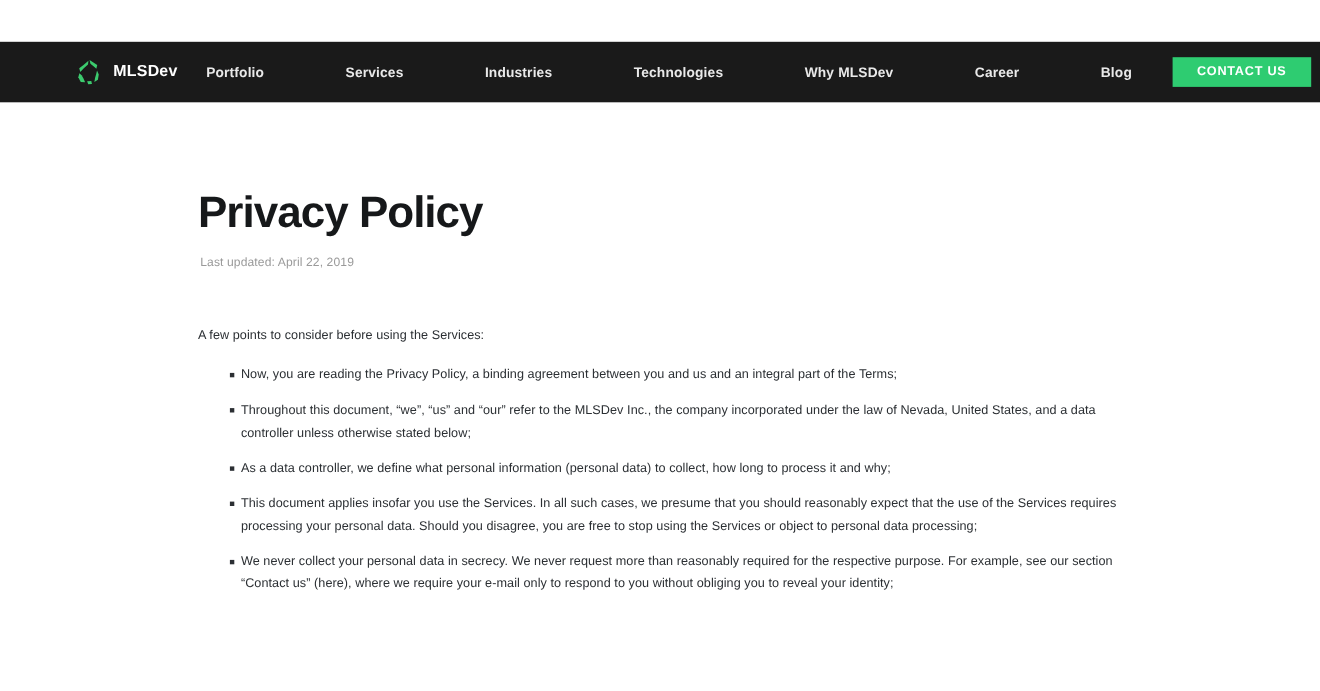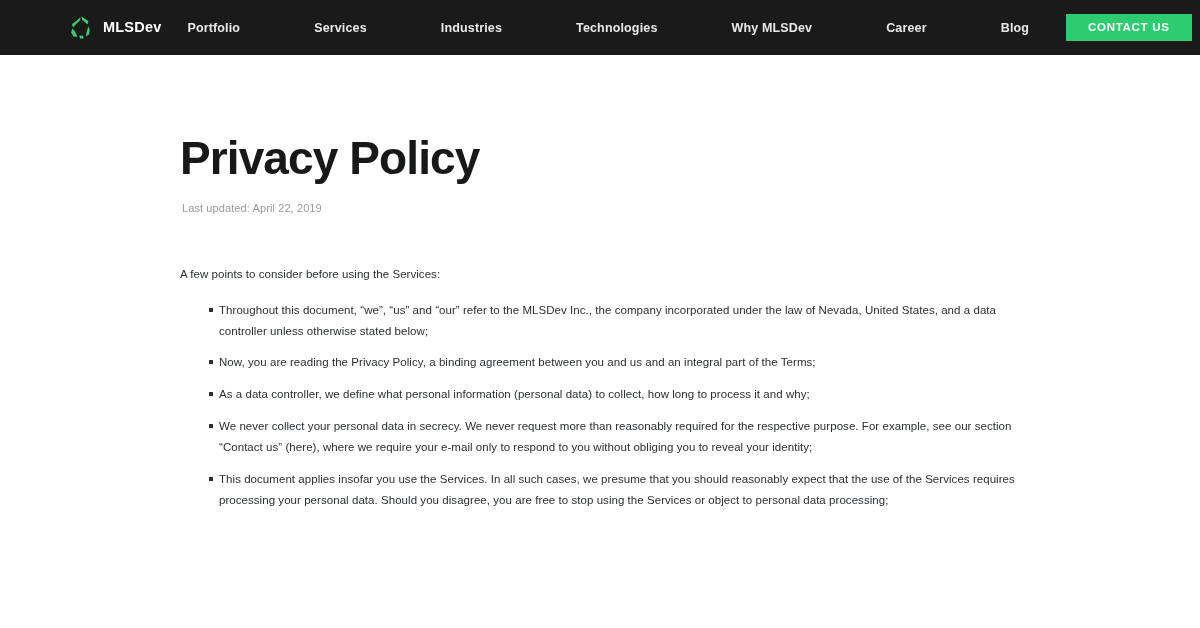--- a/index.html
+++ b/index.html
@@ -17,20 +17,21 @@
   }
 
   
   .site-header {
     height: 55px;
     background: #1a1a1a;
     display: flex;
     align-items: center;
     padding: 0 36px 0 68px;
     width: 100%;
+    margin-top: 38px;
   }
   .brand {
     display: flex;
     align-items: center;
     gap: 9px;
     flex: 0 0 auto;
     cursor: pointer;
   }
   .brand-mark {
     width: 26px;
@@ -83,21 +84,21 @@
     cursor: pointer;
     font-family: Liberation Sans, sans-serif;
     white-space: nowrap;
   }
 
   
   .page {
     padding: 0 0 0 180px;
   }
   .page-title {
-    font-size: 46px;
+    font-size: 40px;
     font-weight: bold;
     letter-spacing: -0.9px;
     margin: 0;
     padding-top: 78px;
     line-height: 1.1;
     color: #16181a;
   }
   .last-updated {
     font-size: 11px;
     color: #9a9a9a;
@@ -180,21 +181,21 @@
 
 <main class="page">
 
   <h1 class="page-title">Privacy Policy</h1>
   <p class="last-updated">Last updated: April 22, 2019</p>
 
   <section class="section">
     <p class="lead">A few points to consider before using the Services:</p>
 
     <ul class="bullet-list">
+      <li class="bullet-item">Now, you are reading the Privacy Policy, a binding agreement between you and us and an integral part of the Terms;</li>
       <li class="bullet-item">Throughout this document, “we”, “us” and “our” refer to the MLSDev Inc., the company incorporated under the law of Nevada, United States, and a data controller unless otherwise stated below;</li>
-      <li class="bullet-item">Now, you are reading the Privacy Policy, a binding agreement between you and us and an integral part of the Terms;</li>
       <li class="bullet-item">As a data controller, we define what personal information (personal data) to collect, how long to process it and why;</li>
+      <li class="bullet-item">This document applies insofar you use the Services. In all such cases, we presume that you should reasonably expect that the use of the Services requires processing your personal data. Should you disagree, you are free to stop using the Services or object to personal data processing;</li>
       <li class="bullet-item">We never collect your personal data in secrecy. We never request more than reasonably required for the respective purpose. For example, see our section “Contact us” (here), where we require your e-mail only to respond to you without obliging you to reveal your identity;</li>
-      <li class="bullet-item">This document applies insofar you use the Services. In all such cases, we presume that you should reasonably expect that the use of the Services requires processing your personal data. Should you disagree, you are free to stop using the Services or object to personal data processing;</li>
     </ul>
   </section>
 
 </main>
 
 </body></html>

